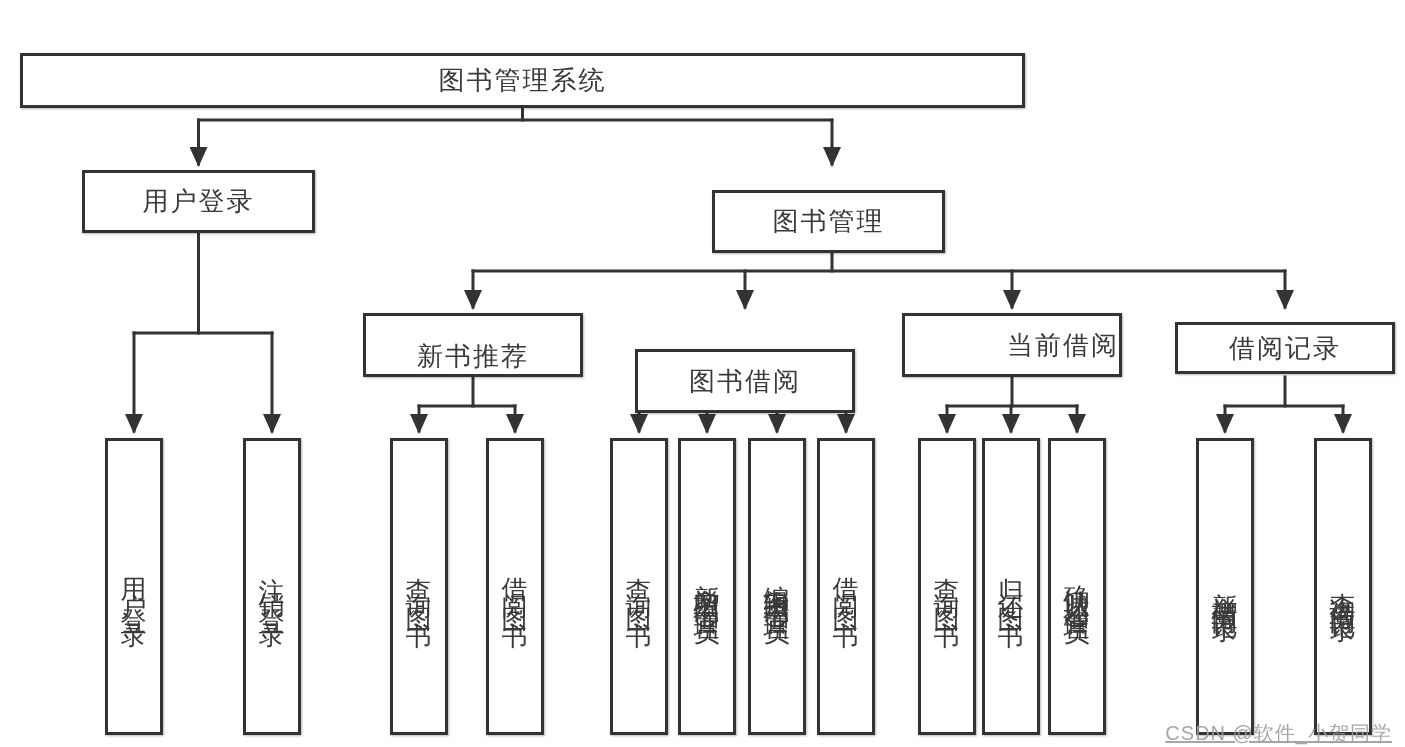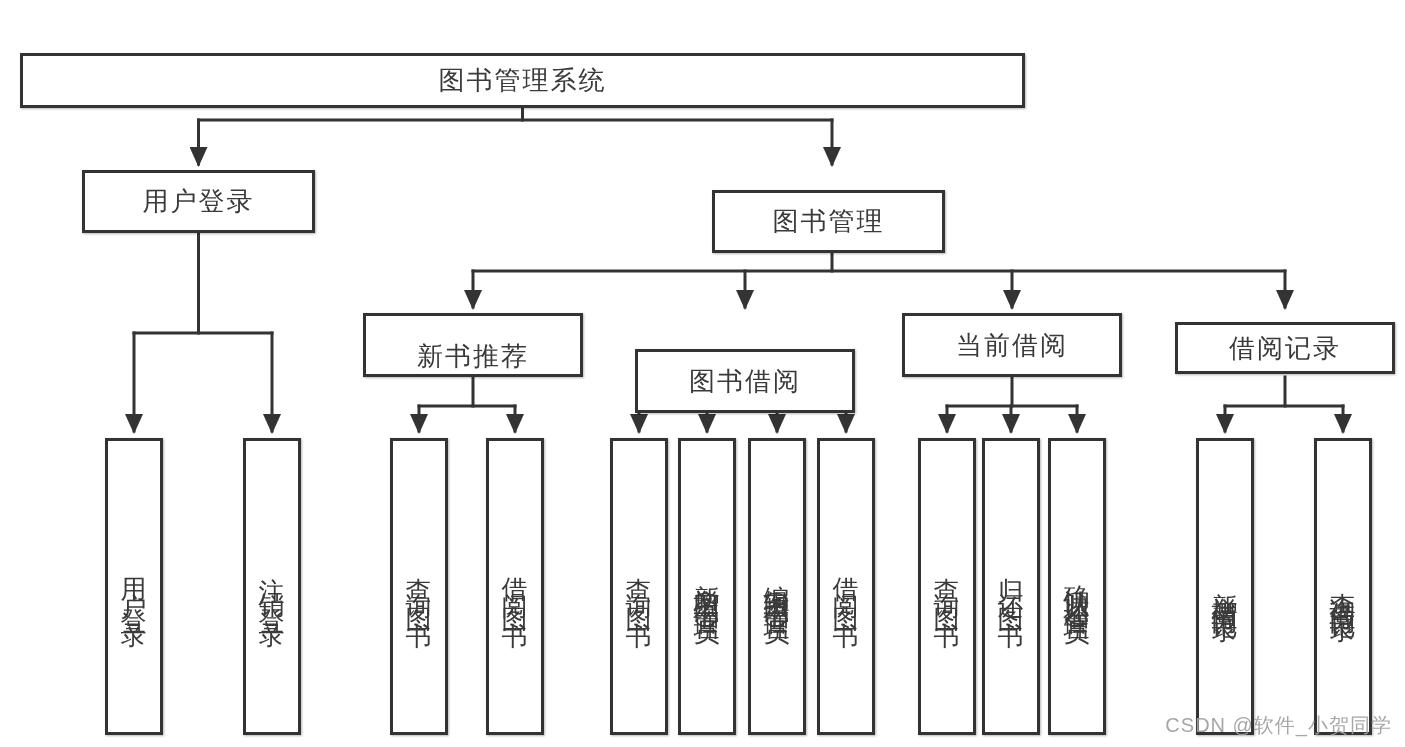--- a/index.html
+++ b/index.html
@@ -35,25 +35,26 @@
     writing-mode: vertical-rl;
     text-orientation: mixed;
     letter-spacing: 5px;
     line-height: 1;
     white-space: normal;
   }
   .node .vtext.loose { letter-spacing: 15px; }
   .watermark {
     position: absolute;
     right: 13px;
-    bottom: 8px;
+    bottom: 0;
     font-size: 20px;
     letter-spacing: 1px;
     color: rgba(158,158,158,0.92);
     z-index: 3;
+    text-decoration: underline;
   }
 </style>
 </head>
 <body>
 
 <div class="stage">
 
   <svg class="connectors" width="1405" height="747" viewBox="0 0 1405 747">
     <defs>
       <marker id="arw" markerUnits="userSpaceOnUse" markerWidth="20" markerHeight="18" refX="17" refY="9" orient="auto">
@@ -121,21 +122,21 @@
   <div class="node" style="left:712px; top:170px; width:233px; height:63px;margin-top:20px;">
     <span>图书管理</span>
   </div>
 
   <div class="node" style="left:363px; top:313px; width:220px; height:64px;align-items:flex-end;">
     <span>新书推荐</span>
   </div>
   <div class="node" style="left:635px; top:313px; width:220px; height:64px;margin-top:36px;">
     <span>图书借阅</span>
   </div>
-  <div class="node" style="left:902px; top:313px; width:220px; height:64px;">
+  <div class="node" style="left:902px; top:313px; width:220px; height:64px;justify-content:flex-end;">
     <span>当前借阅</span>
   </div>
   <div class="node" style="left:1175px; top:322px; width:220px; height:52px;">
     <span>借阅记录</span>
   </div>
 
   <div class="node" style="left:105px; top:438px; width:58px; height:297px;">
     <span class="vtext loose">用户登录</span>
   </div>
   <div class="node" style="left:243px; top:438px; width:58px; height:297px;">

